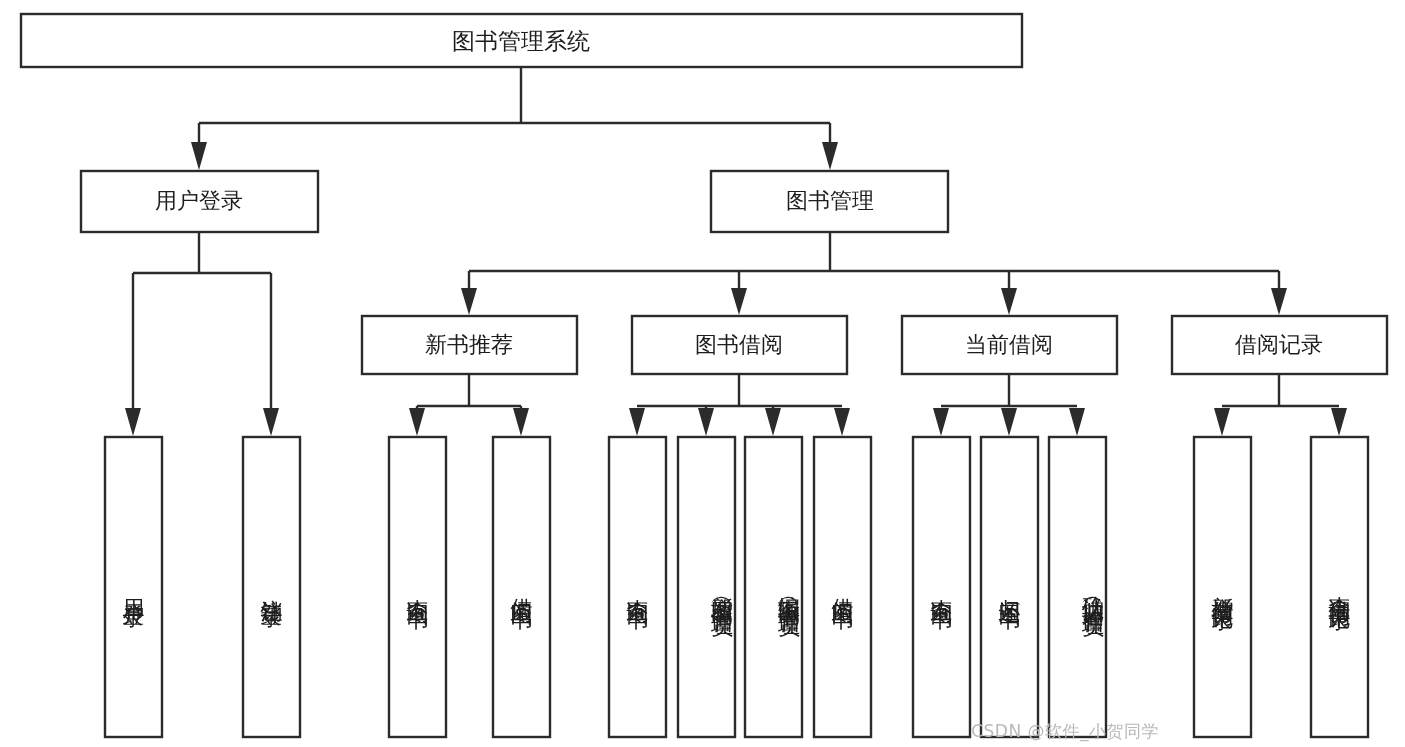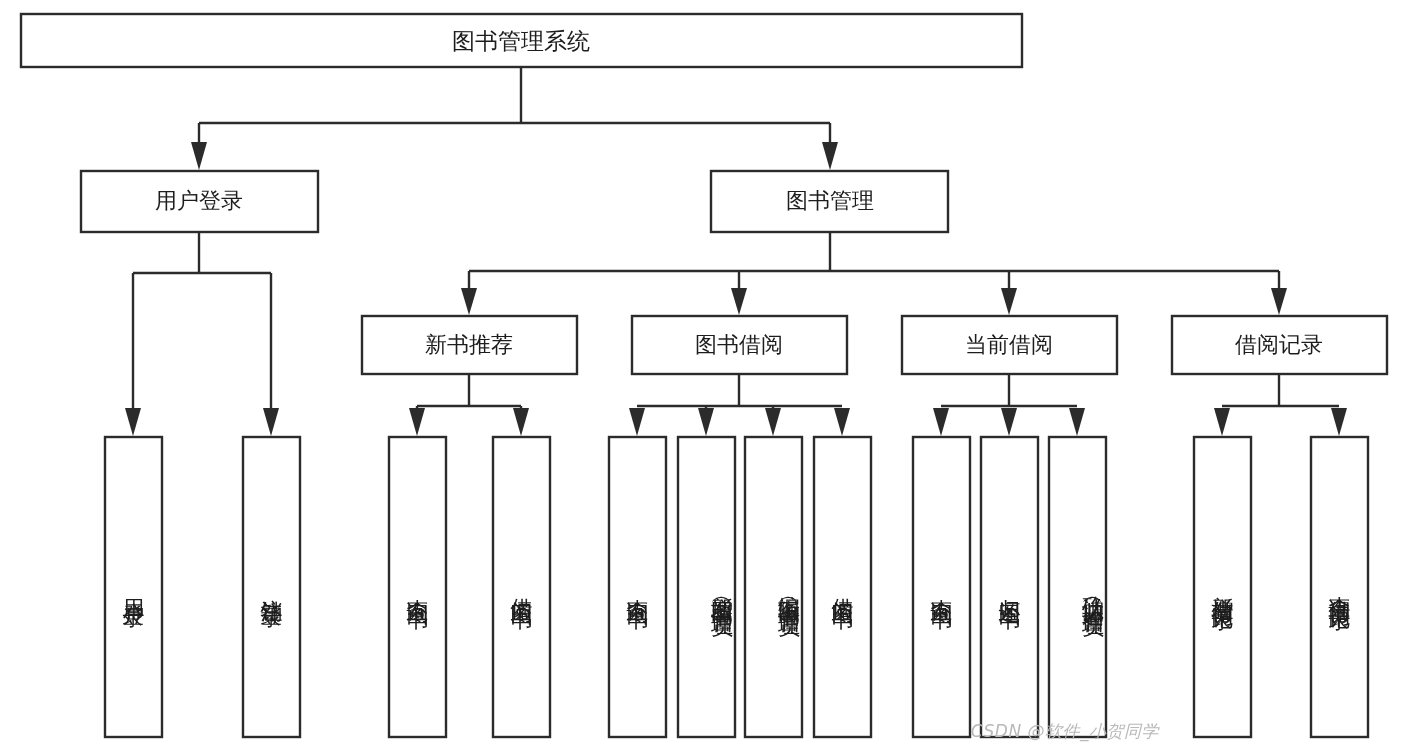--- a/index.html
+++ b/index.html
@@ -77,21 +77,20 @@
   }
   .watermark {
     position: absolute;
     right: 8px;
     bottom: 4px;
     font-family: "DejaVu Sans", "Liberation Sans", sans-serif;
     font-size: 17px;
     color: #b9b9b9;
     letter-spacing: 0.5px;
     white-space: nowrap;
-    font-style: italic;
   }
 </style>
 </head>
 <body>
 
 <div id="diagram-root">
 
   <svg id="tree-svg" viewBox="0 0 1405 747" xmlns="http://www.w3.org/2000/svg">
 
     <g>

